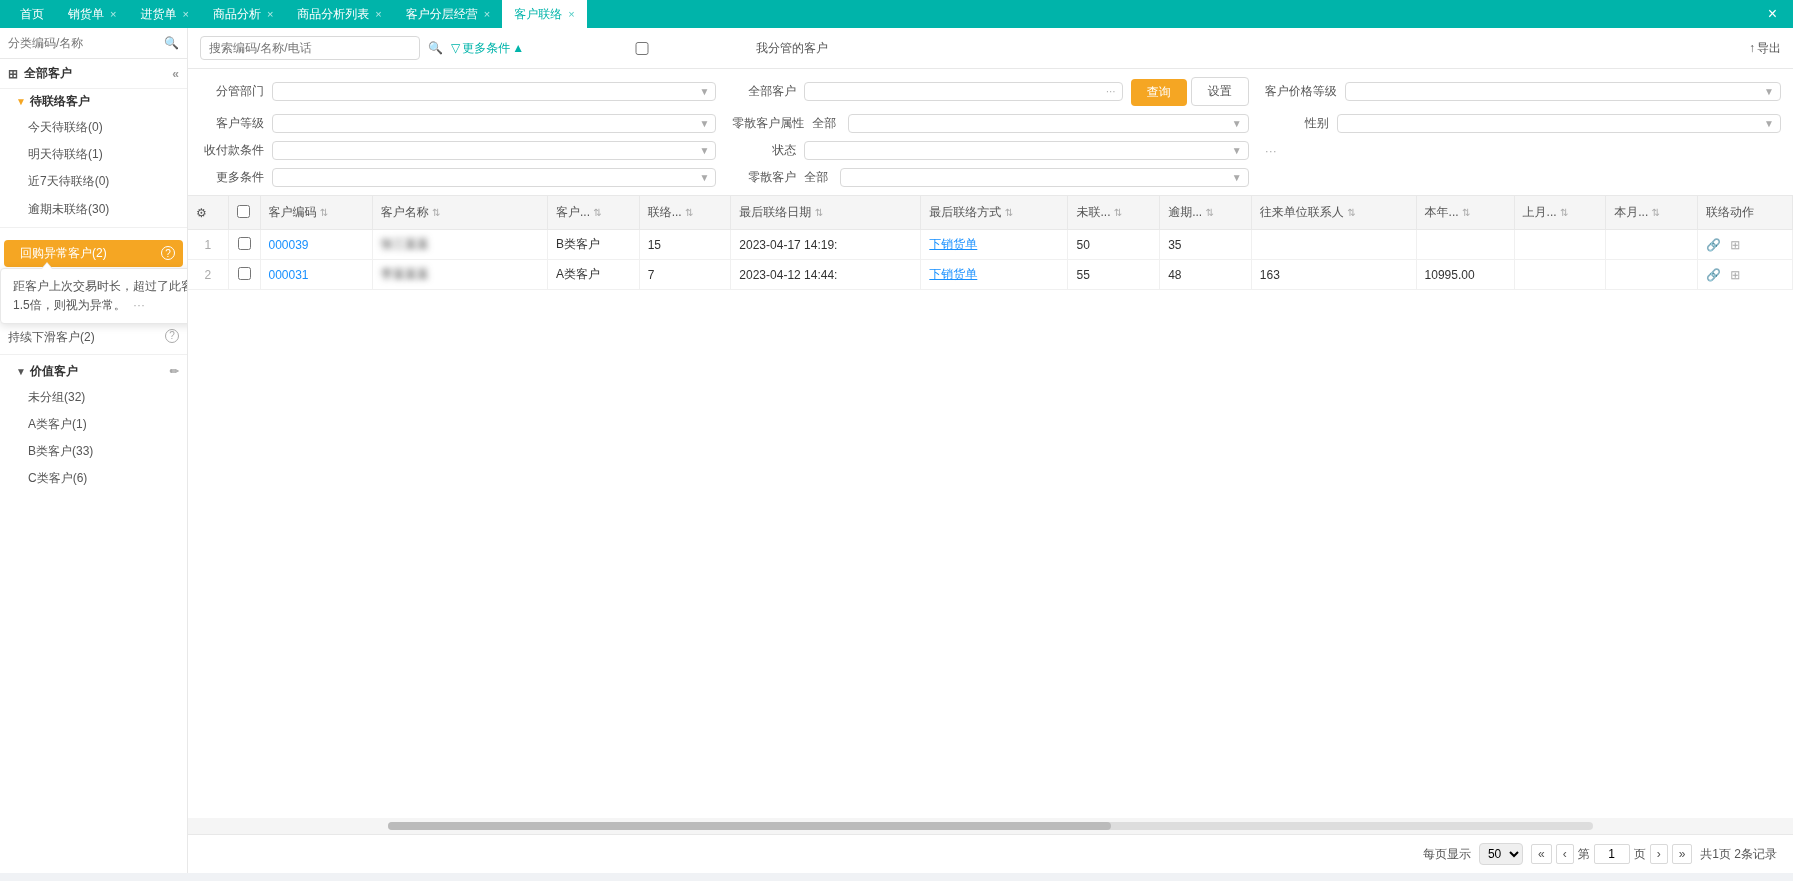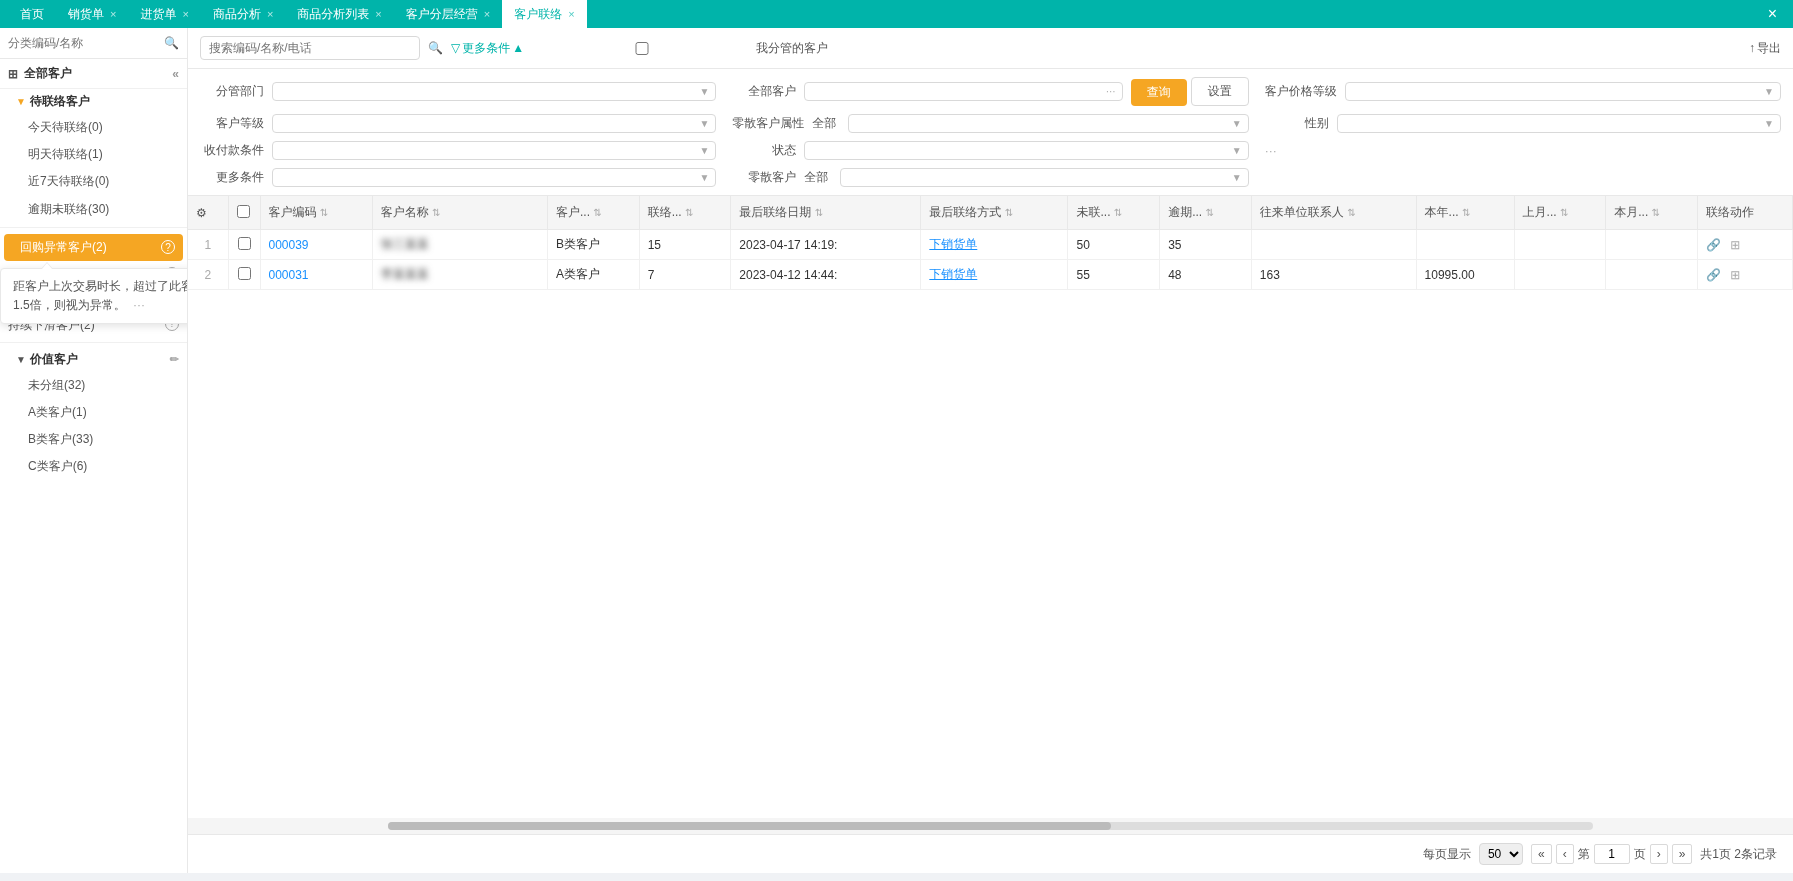--- a/index.html
+++ b/index.html
@@ -205,21 +205,21 @@
     </div>
     <div class="sidebar-item">
       <span>近7天待联络(0)</span>
     </div>
     <div class="sidebar-item">
       <span>逾期未联络(30)</span>
     </div>
 
     <div class="sidebar-divider"></div>
 
-    <div style="position:relative; display:flex; align-items:center; padding: 5px 8px 5px 16px; background:#f5a623; border-radius:4px; margin:2px 4px; cursor:pointer;">
+    <div style="position:relative; display:flex; align-items:center; padding: 5px 8px 5px 16px; background:#f5a623; border-radius:4px; margin:8px 4px; cursor:pointer;">
       <span style="color:#fff; flex:1;">回购异常客户(2)</span>
       <span class="help-circle active" style="border-color:#fff;color:#fff;">?</span>
     </div>
 
     <div class="sidebar-item-with-help">
       <span style="flex:1;">流失预警客户(3)</span>
       <span class="help-circle">?</span>
     </div>
     <div class="sidebar-item-with-help">
       <span style="flex:1;">已流失客户(24)</span>

